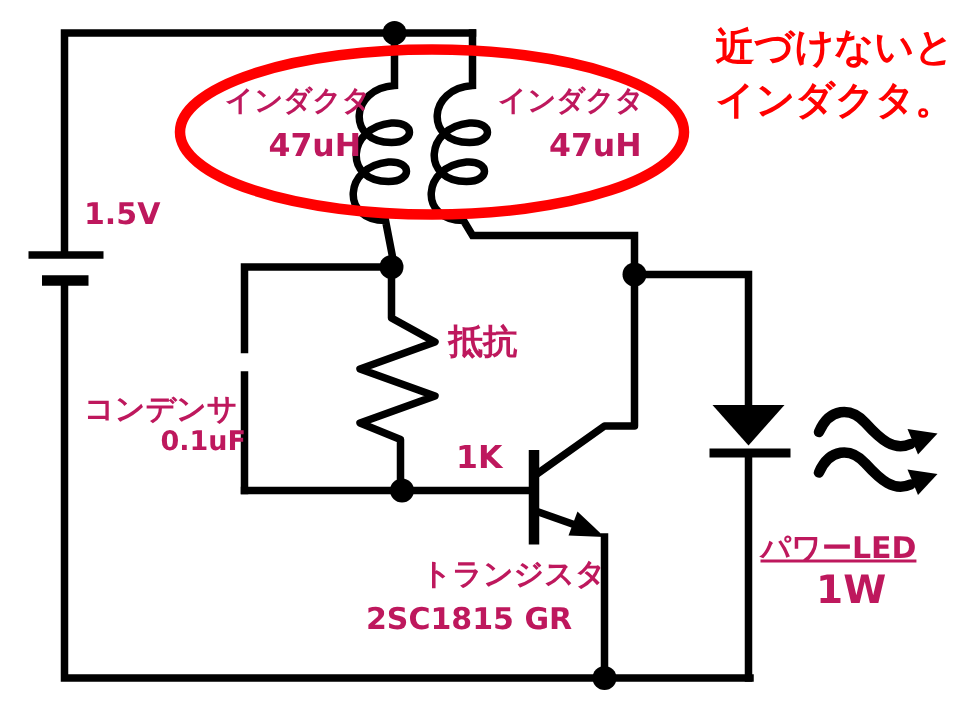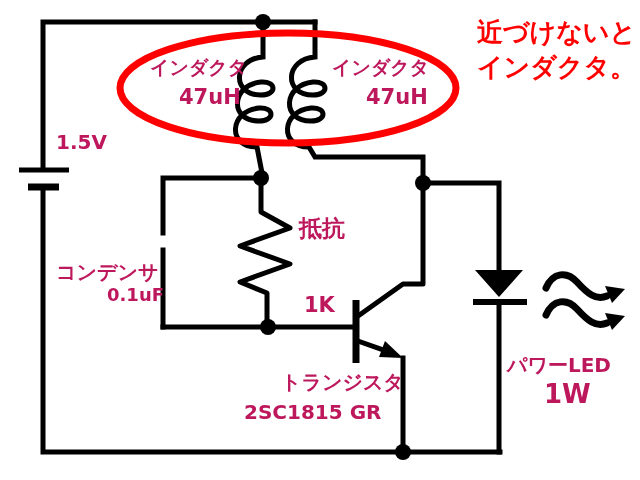--- a/index.html
+++ b/index.html
@@ -101,21 +101,21 @@
 
   <div class="lbl" style="left:56px;top:261px;font-size:20px;">コンデンサ</div>
   <div class="lbl" style="left:66px;top:285px;font-size:18px;margin-left:41px;">0.1uF</div>
 
   <div class="lbl" style="left:299px;top:216px;font-size:23px;">抵抗</div>
   <div class="lbl" style="left:304px;top:247px;font-size:21px;margin-top:47px;">1K</div>
 
   <div class="lbl" style="left:281px;top:371px;font-size:20px;">トランジスタ</div>
   <div class="lbl" style="left:244px;top:401px;font-size:20px;">2SC1815 GR</div>
 
-  <div class="lbl" style="left:507px;top:354px;font-size:20px;">パワーLED</div>
+  <div class="lbl" style="left:507px;top:354px;font-size:20px;text-decoration:underline;">パワーLED</div>
   <div class="lbl" style="left:544px;top:380px;font-size:26px;">1W</div>
 
   <div class="annotation">
     <div>近づけないと</div>
     <div>インダクタ。</div>
   </div>
 
 </div>
 
 </body></html>

